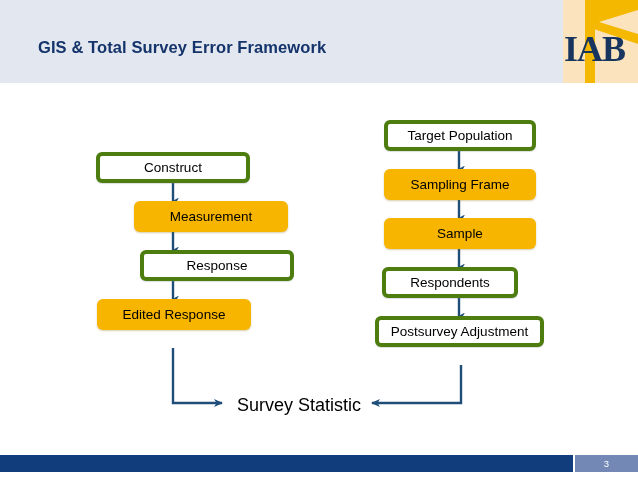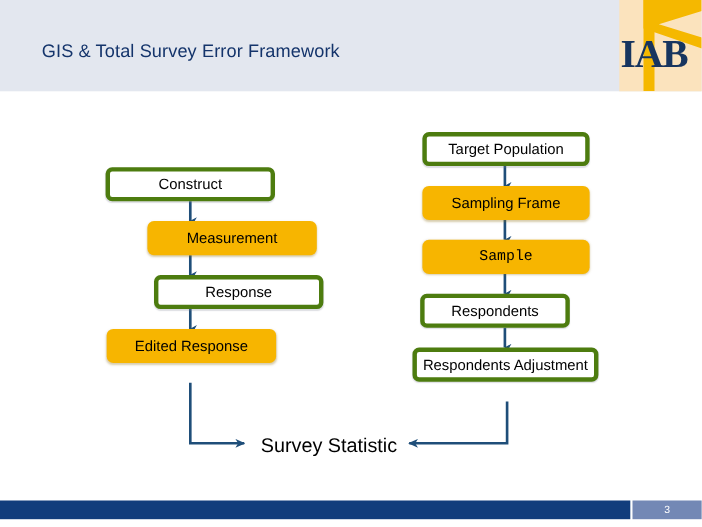--- a/index.html
+++ b/index.html
@@ -31,21 +31,21 @@
     left: 0; top: 0;
     width: 638px;
     height: 83px;
     background: #e3e7ef;
   }
   #header-title {
     position: absolute;
     left: 38px;
     top: 38px;
     font-size: 16.5px;
-    font-weight: normal;
+    font-weight: bold;
     color: #14346b;
     letter-spacing: 0.1px;
     white-space: nowrap;
   }
   
   #logo {
     position: absolute;
     left: 563px;
     top: 0px;
     width: 75px;
@@ -211,30 +211,30 @@
     </div>
 
     <div class="node white" style="left:384px; top:37px; width:152px; height:31px;">
       <span>Target Population</span>
     </div>
 
     <div class="node gold" style="left:384px; top:86px; width:152px; height:31px;">
       <span>Sampling Frame</span>
     </div>
 
-    <div class="node gold" style="left:384px; top:135px; width:152px; height:31px;font-family:Liberation Mono, monospace;">
+    <div class="node gold" style="left:384px; top:135px; width:152px; height:31px;">
       <span>Sample</span>
     </div>
 
     <div class="node white" style="left:382px; top:184px; width:136px; height:31px;">
       <span>Respondents</span>
     </div>
 
     <div class="node white" style="left:375px; top:233px; width:169px; height:31px;">
-      <span>Respondents Adjustment</span>
+      <span>Postsurvey Adjustment</span>
     </div>
 
     <div class="plain-label" style="left:237px; top:312px;">Survey Statistic</div>
 
   </div>
 
   <div id="footer">
     <div id="footer-bar"></div>
     <div id="footer-page">3</div>
   </div>

